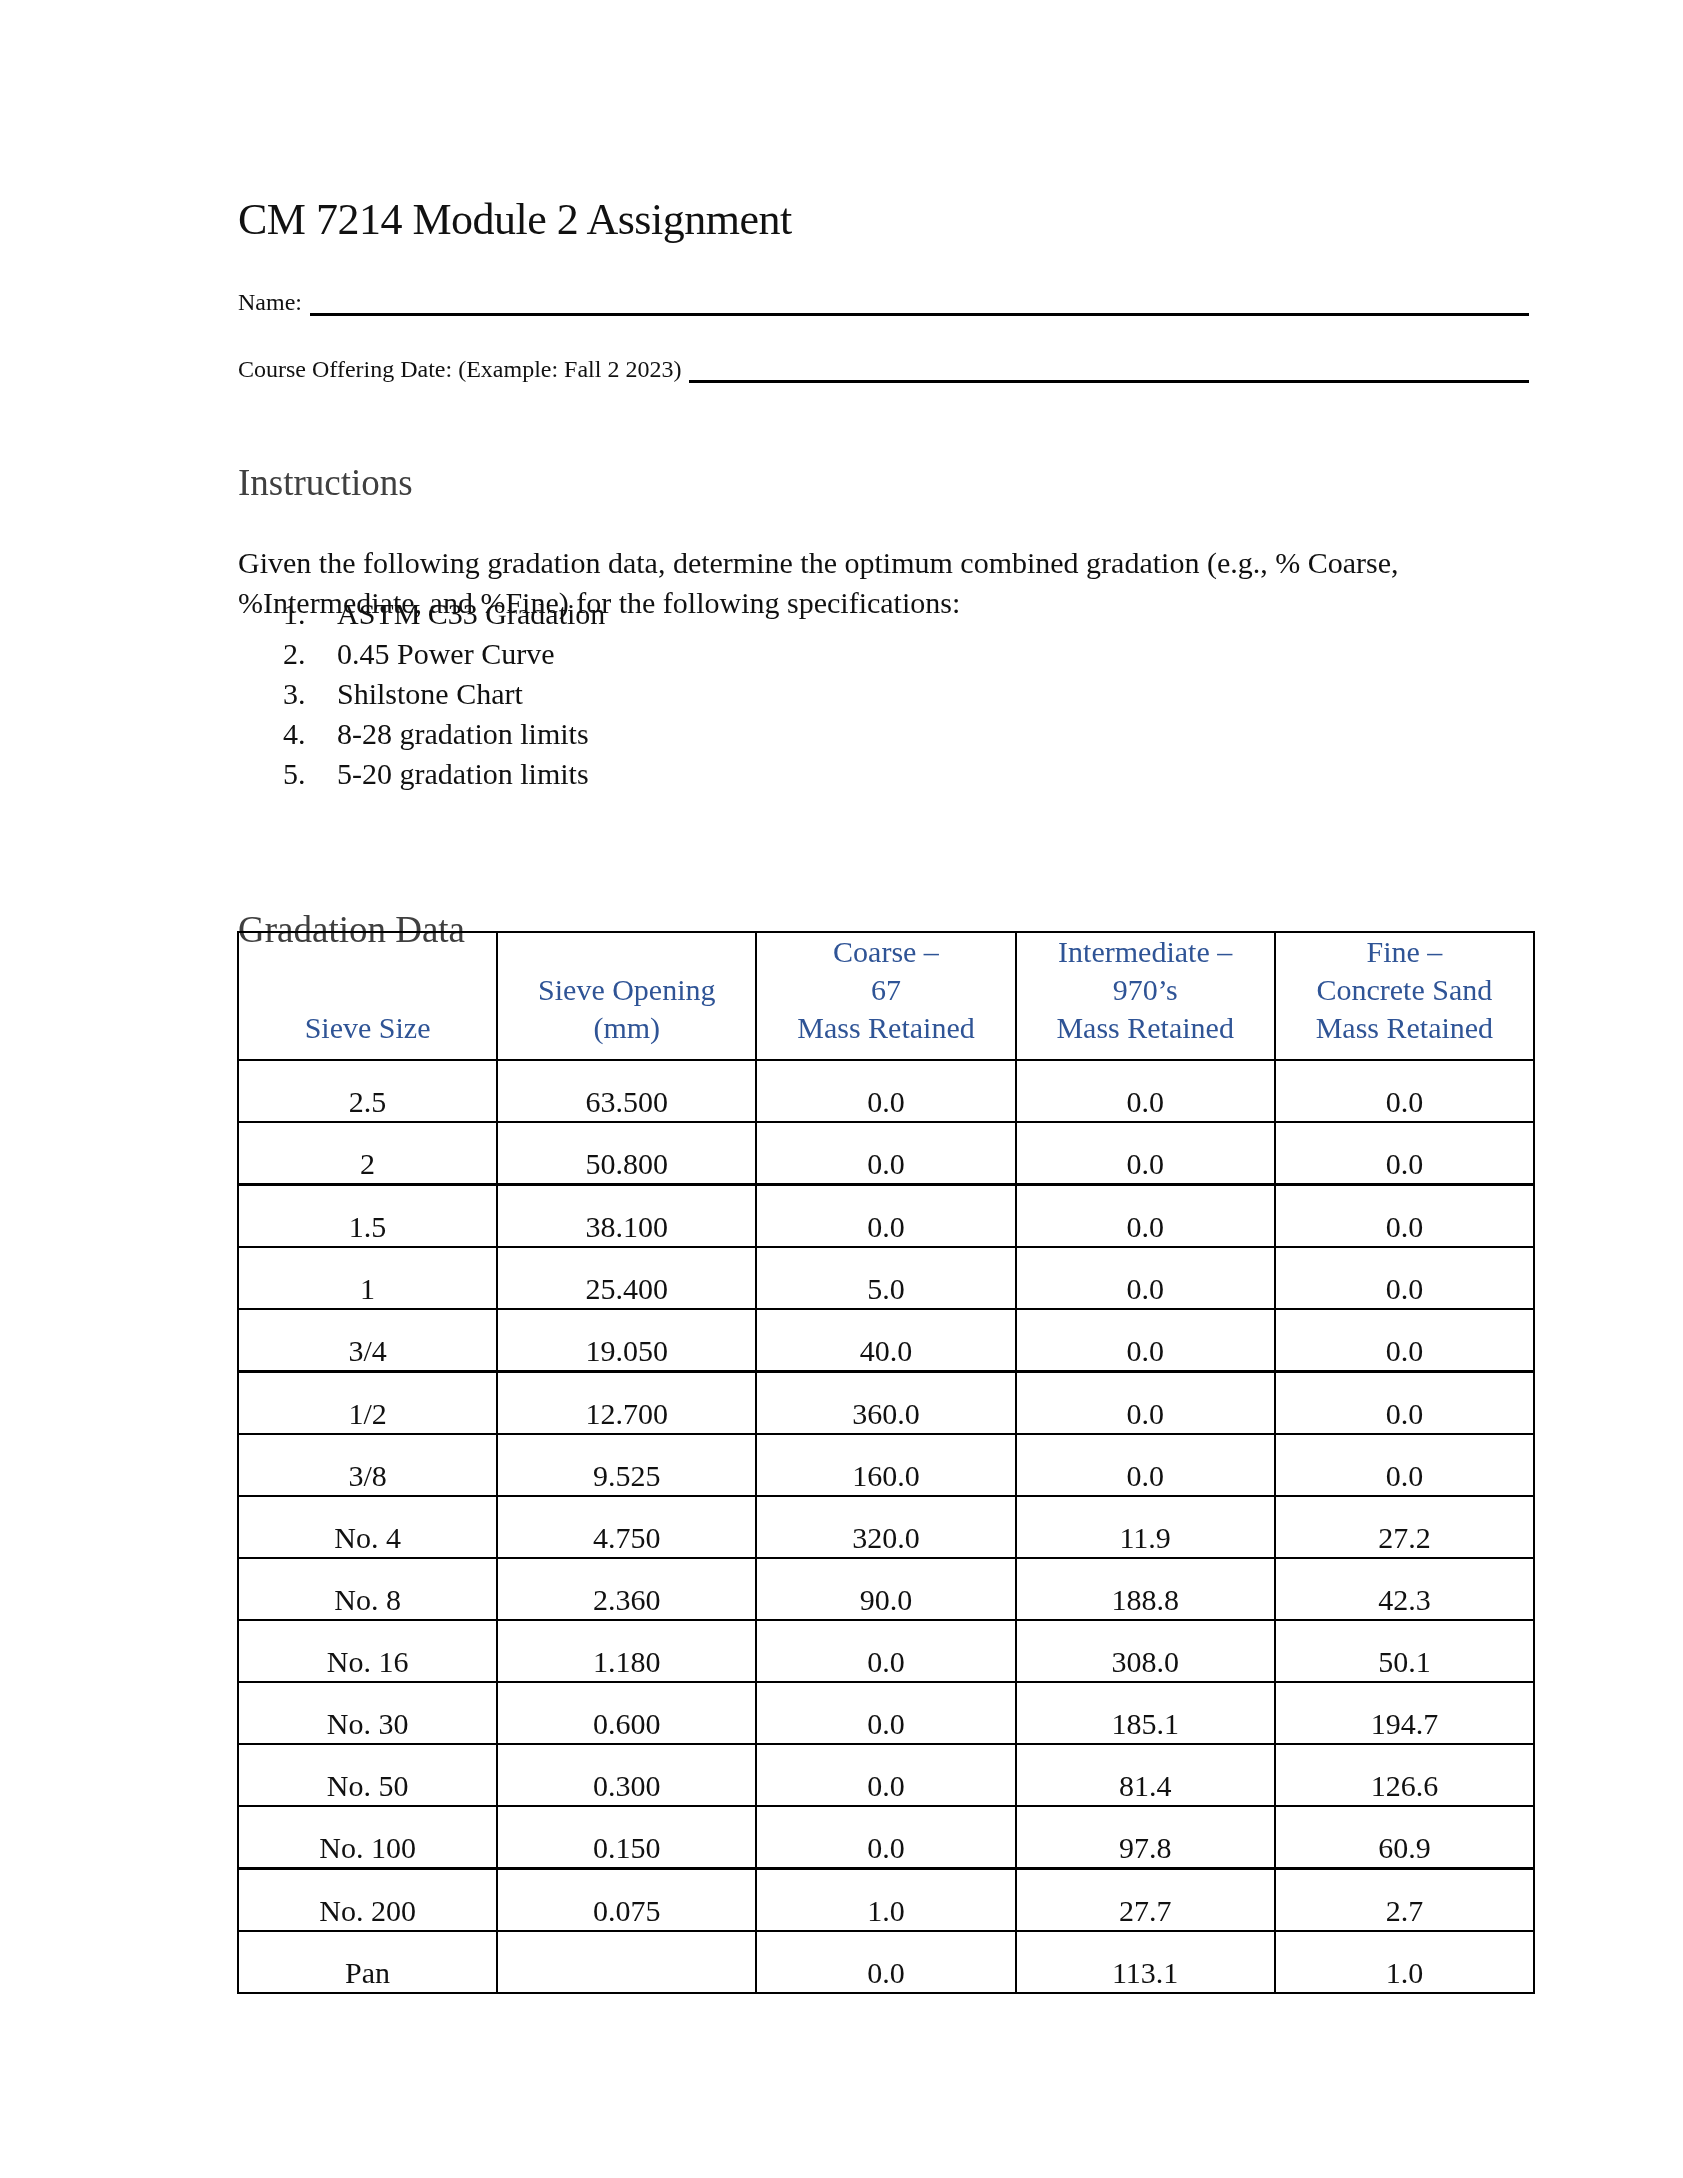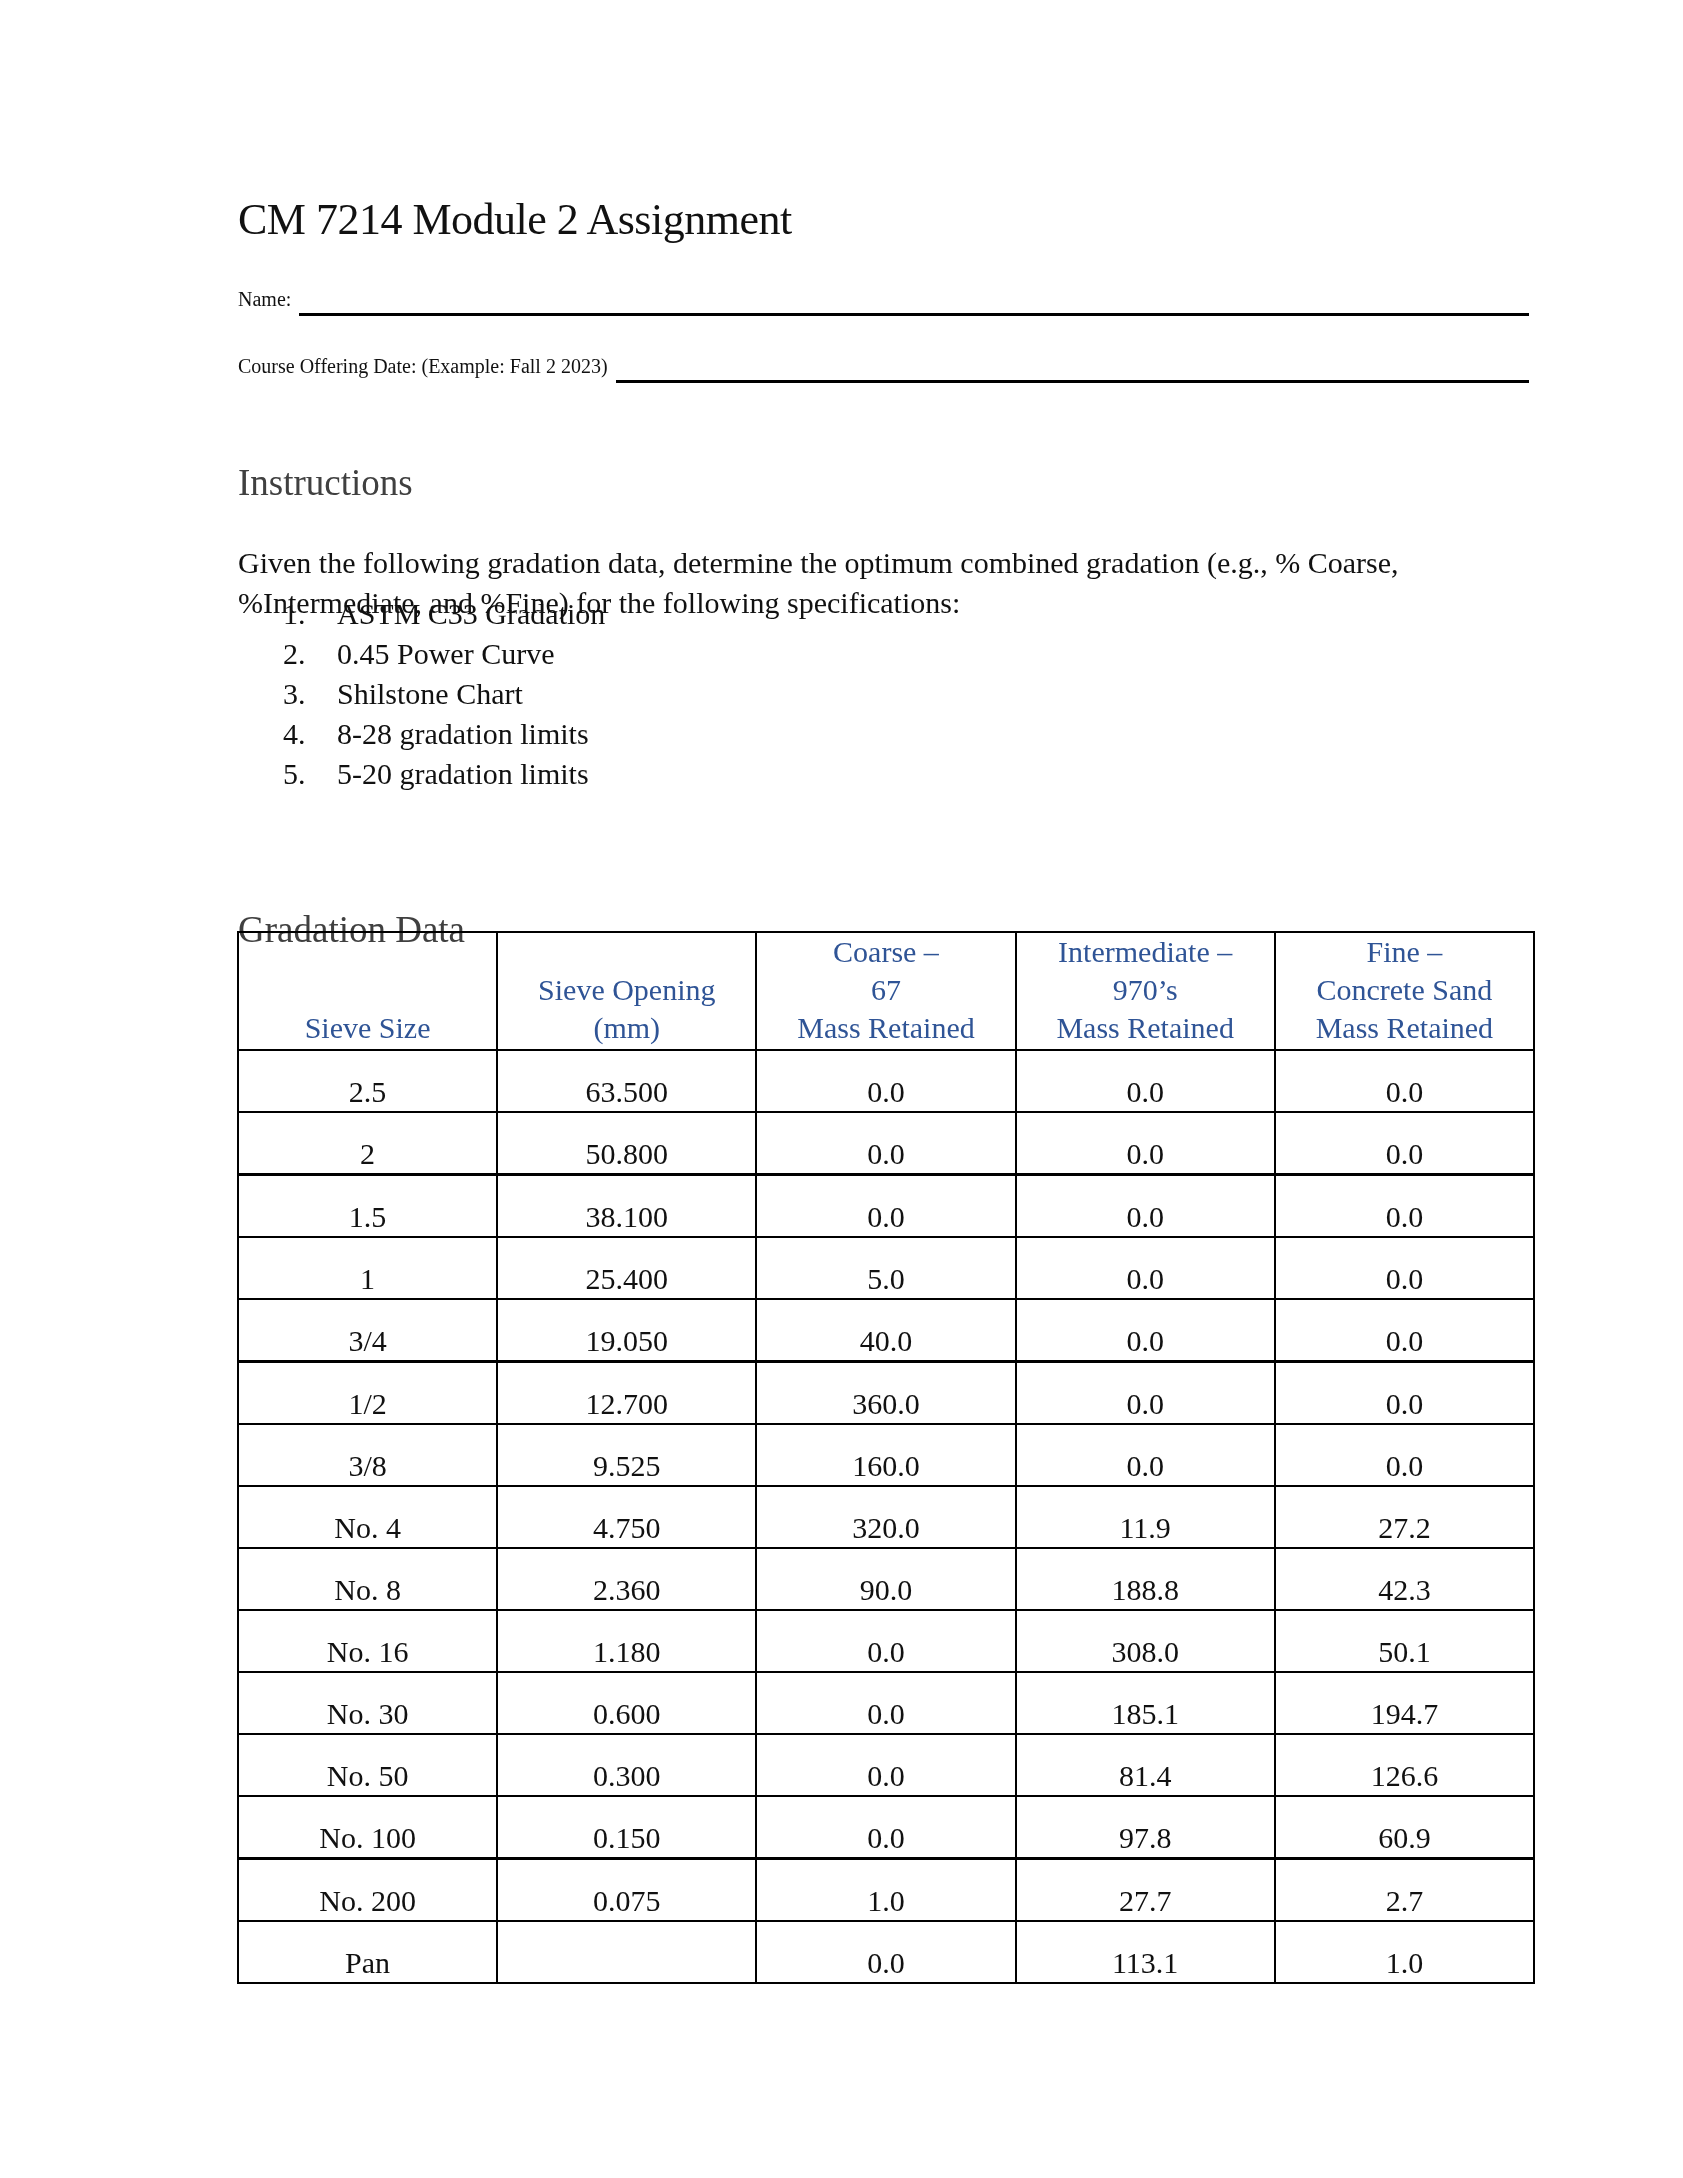--- a/index.html
+++ b/index.html
@@ -1,33 +1,33 @@
 <!DOCTYPE html>
 <html><head>
 <meta charset="utf-8">
 <style>
   html, body { margin: 0; padding: 0; background: #ffffff; }
   body { width: 1683px; height: 2178px; position: relative; font-family: "DejaVu Serif", "Liberation Serif", serif; color: #111; }
   .page { position: absolute; left: 0; top: 0; width: 1683px; height: 2178px; margin-left: 40px; }
   .title { position: absolute; left: 198px; top: 194px; font-size: 44px; font-family: "Liberation Serif", "DejaVu Serif", serif; letter-spacing: -0.5px; }
-  .field-row { position: absolute; left: 198px; display: flex; align-items: center; font-family: "Liberation Serif", "DejaVu Serif", serif; font-size: 20px; }
+  .field-row { position: absolute; left: 198px; display: flex; align-items: flex-end; font-family: "Liberation Serif", "DejaVu Serif", serif; font-size: 24px; }
   .field-row .label { white-space: nowrap; }
   .field-row .line { flex: 1; border-bottom: 3px solid #000; height: 30px; margin-left: 8px; }
   .name-row { top: 283px; width: 1291px; }
   .date-row { top: 350px; width: 1291px; }
   .heading { position: absolute; left: 198px; font-family: Liberation Serif, serif; color: #404040; font-size: 37px; font-weight: normal; }
   .instr-heading { top: 461px; }
   .grad-heading { top: 908px; text-align: right; }
   .para { position: absolute; left: 198px; top: 543px; width: 1307px; font-family: "Liberation Serif", "DejaVu Serif", serif; font-size: 30px; line-height: 40px; }
   .list { position: absolute; left: 243px; top: 594px; font-family: "Liberation Serif", "DejaVu Serif", serif; font-size: 30px; line-height: 40px; margin: 0; padding: 0; list-style: none; }
   .list li { display: flex; }
   .list .num { width: 54px; }
   table.grad { position: absolute; left: 197px; top: 931px; width: 1298px; border-collapse: collapse; font-family: "Liberation Serif", "DejaVu Serif", serif; font-size: 30px; }
   table.grad th, table.grad td { border: 2px solid #000; text-align: center; }
-  table.grad th { color: #2F5496; font-weight: normal; vertical-align: bottom; height: 113px; line-height: 38px; padding: 0 4px 2px; }
+  table.grad th { color: #2F5496; font-weight: normal; vertical-align: bottom; height: 113px; line-height: 38px; padding: 0 4px 12px; }
   table.grad td { height: 56px; vertical-align: bottom; padding: 0 0 4px; line-height: 30px; }
   table.grad tr.thick td { border-bottom: 3px solid #000; }
   col.c { width: 20%; }
 </style>
 </head>
 <body>
 
 <div class="page">
 
   <div class="title">CM 7214 Module 2 Assignment</div>

